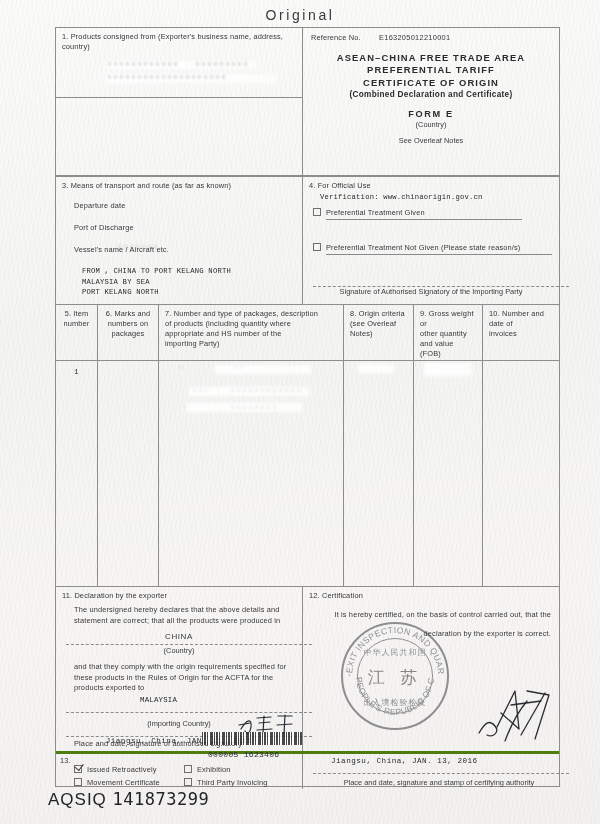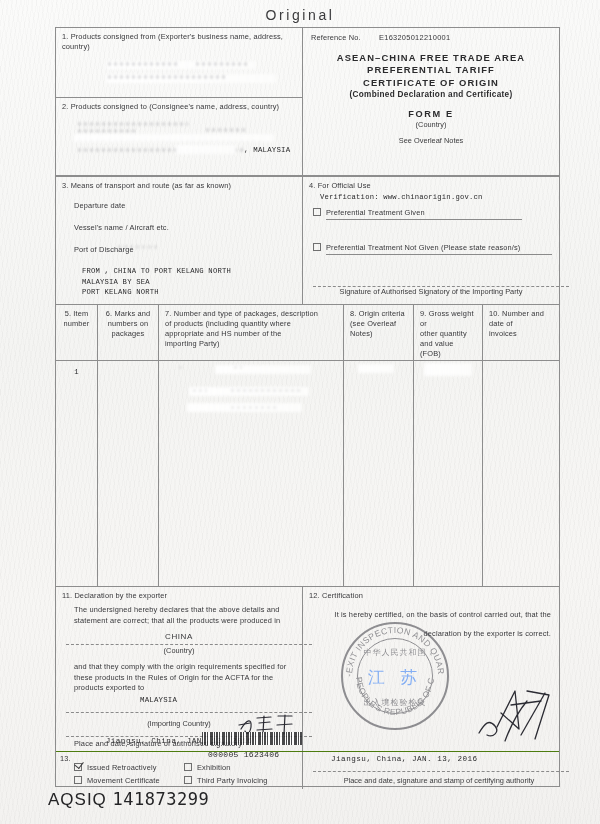--- a/index.html
+++ b/index.html
@@ -174,21 +174,21 @@
     border-radius: 50%;
   }
   .stamp .cn {
     position: absolute;
     left: 0; right: 0;
     top: 44px;
     text-align: center;
     font-family: "DejaVu Sans", sans-serif;
     font-size: 17px;
     letter-spacing: 5px;
-    color: #3b82f6;
+    color: #404040;
   }
   .stamp .cn-top {
     position: absolute; left:0; right:0; top: 25px;
     text-align: center;
     font-family: "DejaVu Sans", sans-serif;
     font-size: 8px; letter-spacing: 1px; color: #4b4b52;
   }
   .stamp .cn-bot {
     position: absolute; left:0; right:0; bottom: 22px;
     text-align: center;
@@ -247,31 +247,20 @@
 
       <div class="cell bb" style="height:70px;">
         <div class="pad lbl">1. Products consigned from (Exporter's business name, address, country)</div>
         <div class="redact" style="left:50px; top:33px; width:150px; height:8px;"></div>
         <div class="smudge" style="left:52px; top:34px; width:70px; height:4px;"></div>
         <div class="smudge" style="left:140px; top:34px; width:52px; height:4px;"></div>
         <div class="redact" style="left:50px; top:46px; width:170px; height:9px;"></div>
         <div class="smudge" style="left:52px; top:47px; width:120px; height:4px;"></div>
       </div>
 
-      <div class="cell" style="height:76px;">
-        <div class="pad lbl">2. Products consigned to (Consignee's name, address, country)</div>
-        <div class="smudge" style="left:22px; top:24px; width:110px; height:4px;"></div>
-        <div class="smudge" style="left:22px; top:31px; width:60px; height:4px;"></div>
-        <div class="smudge" style="left:150px; top:30px; width:40px; height:4px;"></div>
-        <div class="smudge" style="left:22px; top:39px; width:185px; height:4px;"></div>
-        <div class="redact" style="left:18px; top:36px; width:200px; height:8px;"></div>
-        <div class="smudge" style="left:22px; top:50px; width:165px; height:4px;"></div>
-        <div class="redact" style="left:120px; top:47px; width:60px; height:9px;"></div>
-        <div class="typed" style="position:absolute; left:188px; top:47px; font-size:7.4px;">, MALAYSIA</div>
-      </div>
     </div>
 
     <div class="cell" style="width:256px;">
       <div style="display:flex; padding:5px 8px 0 8px;">
         <div class="lbl" style="width:68px;">Reference No.</div>
         <div class="lbl" style="letter-spacing:.3px;">E163205012210001</div>
       </div>
 
       <div class="big-title" style="margin-top:9px;">ASEAN–CHINA  FREE  TRADE  AREA</div>
       <div class="big-title">PREFERENTIAL  TARIFF</div>
@@ -284,22 +273,22 @@
       <div class="centered-small" style="margin-top:7px;">See Overleaf Notes</div>
     </div>
   </div>
 
   <div class="row bb" style="height:0; border-top:1px solid #8d8d8d; border-bottom:none;"></div>
   <div class="row" style="height:128px; border-top:1px solid #8d8d8d;">
 
     <div class="cell br" style="width:247px;">
       <div class="pad lbl">3. Means of transport and route (as far as known)</div>
       <div class="lbl" style="padding:6px 0 0 18px;">Departure date</div>
+      <div class="lbl" style="padding:12px 0 0 18px;">Port of Discharge</div>
       <div class="lbl" style="padding:12px 0 0 18px;">Vessel's name / Aircraft etc.</div>
-      <div class="lbl" style="padding:12px 0 0 18px;">Port of Discharge</div>
       <div class="typed" style="padding:11px 0 0 26px;">FROM           , CHINA TO PORT KELANG NORTH</div>
       <div class="typed" style="padding:0 0 0 26px;">MALAYSIA BY SEA</div>
       <div class="typed" style="padding:0 0 0 26px;">PORT KELANG NORTH</div>
       <div class="smudge" style="left:62px; top:68px; width:40px; height:4px; opacity:.5;"></div>
     </div>
 
     <div class="cell" style="width:256px;">
       <div class="pad lbl" style="padding-bottom:0;">4. For Official Use</div>
       <div class="typed" style="padding:1px 0 0 17px;">Verification: www.chinaorigin.gov.cn</div>
 
@@ -446,21 +435,21 @@
             <path d="M30 58 C36 42, 42 30, 52 18"></path>
             <path d="M46 52 L70 10"></path>
             <path d="M52 8 L74 12 L60 56"></path>
             <path d="M36 22 L66 18"></path>
           </g>
         </svg>
       </div>
     </div>
   </div>
 
-  <div class="row" style="height:38px; border-top:1px solid #4d7c0f;">
+  <div class="row" style="height:38px; border-top:3px solid #4d7c0f;">
 
     <div class="cell br" style="width:247px;">
       <div class="lbl" style="padding:2px 0 0 4px;">13.</div>
       <div style="position:absolute; left:18px; top:11px;">
         <span class="cbox checked"></span><span class="lbl">Issued Retroactively</span>
       </div>
       <div style="position:absolute; left:18px; top:24px;">
         <span class="cbox"></span><span class="lbl">Movement Certificate</span>
       </div>
       <div style="position:absolute; left:128px; top:11px;">

